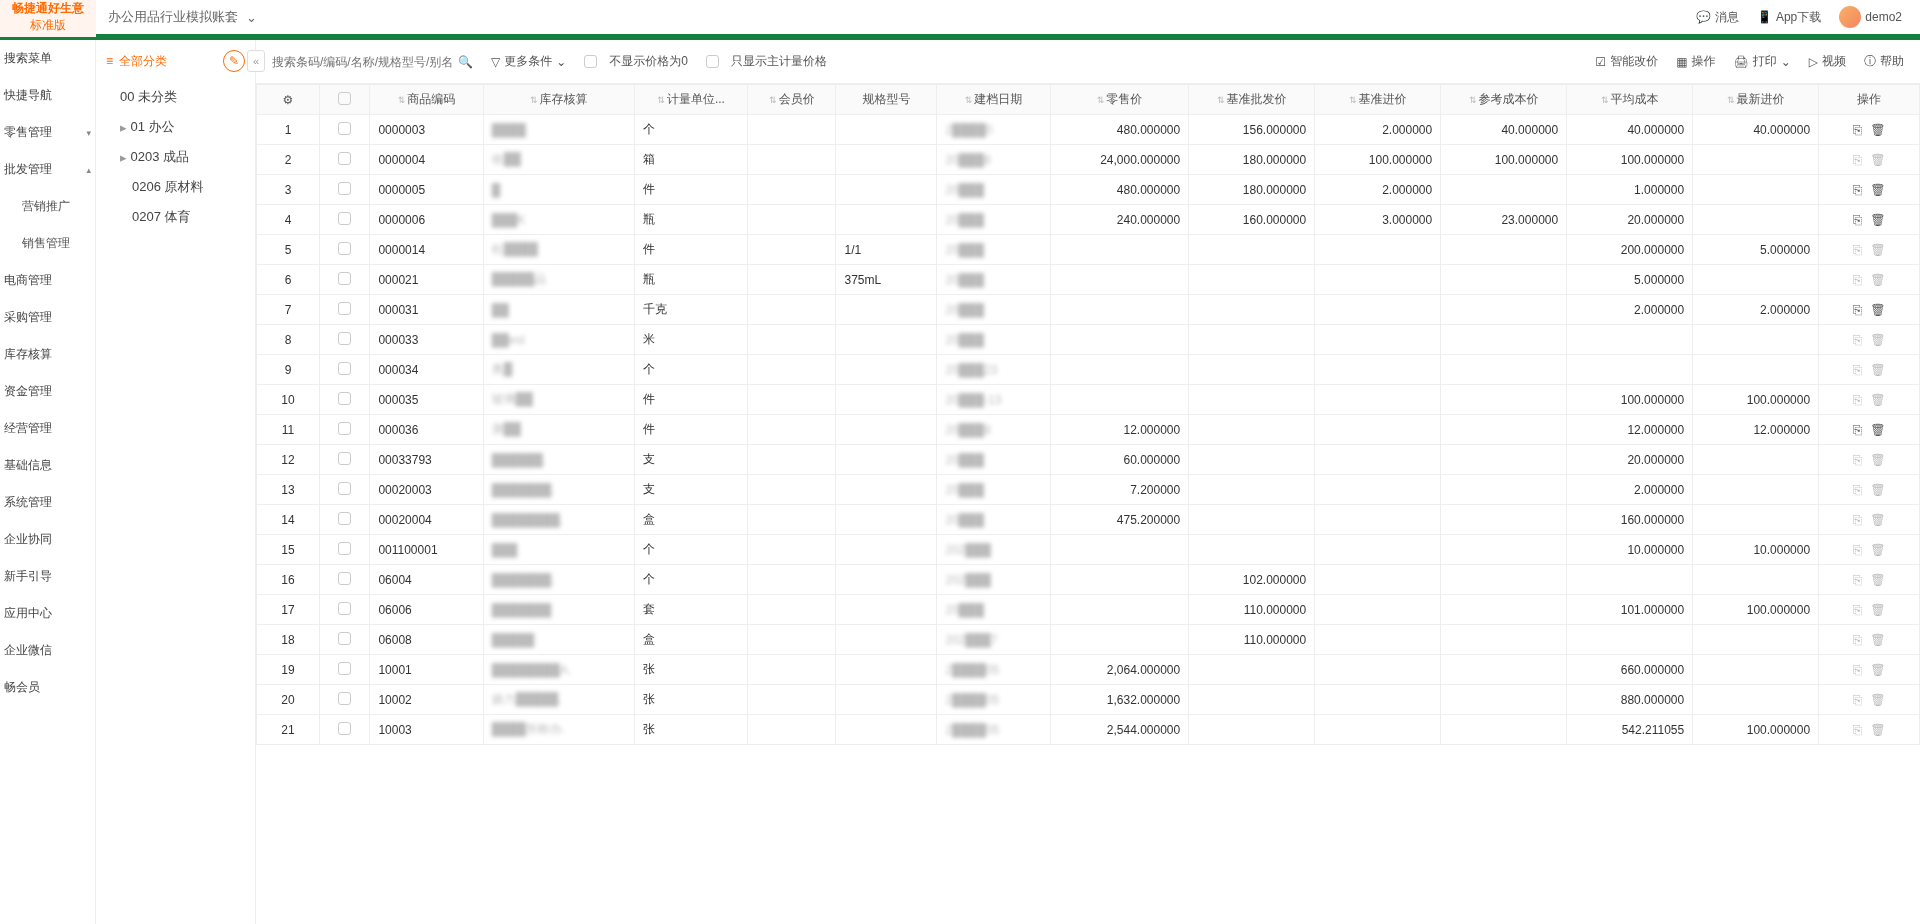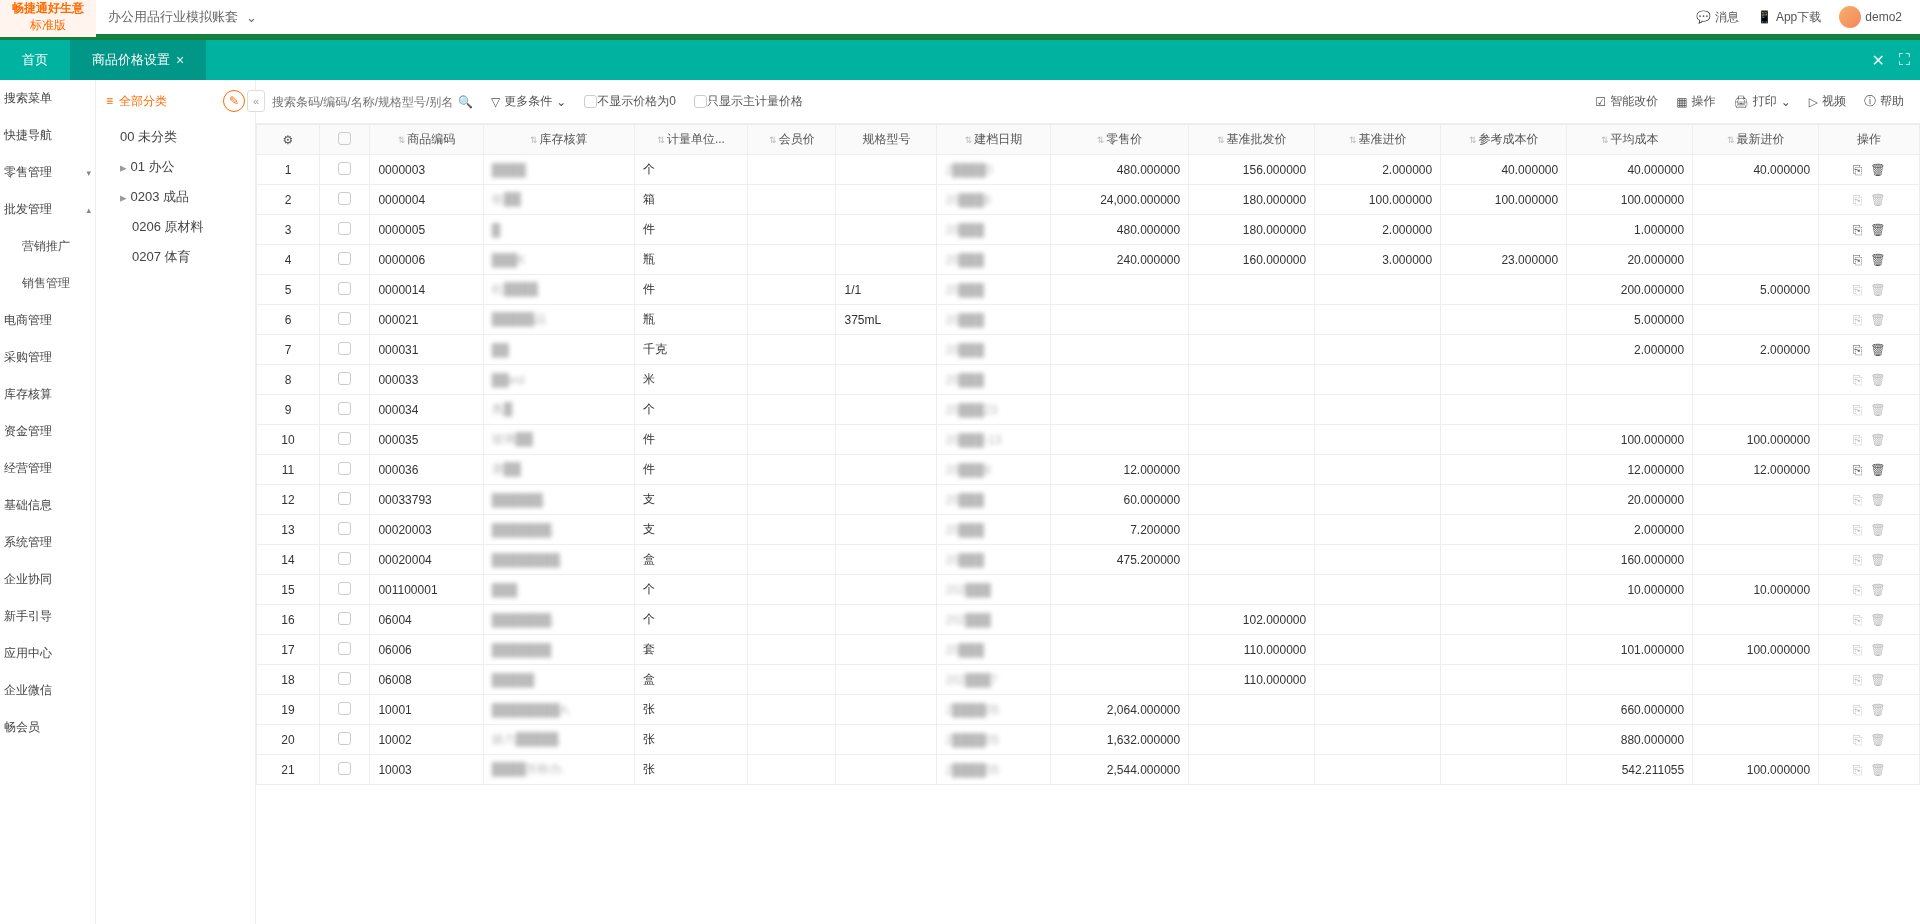--- a/index.html
+++ b/index.html
@@ -30,21 +30,21 @@
 .tree-head{display:flex;align-items:center;padding:0 10px 10px 10px;color:#ff6a00;font-size:12px;gap:6px}
 .tree-head .editbtn{margin-left:auto;width:22px;height:22px;border:1px solid #ff6a00;border-radius:50%;display:flex;align-items:center;justify-content:center;color:#ff6a00;cursor:pointer}
 .tree-node{padding:6px 10px 6px 24px;color:#444;cursor:pointer;font-size:13px;display:flex;align-items:center;gap:4px}
 .tree-node.l2{padding-left:36px}
 .collapse-handle{position:absolute;right:-10px;top:10px;width:18px;height:22px;border:1px solid #ddd;border-radius:3px;background:#fff;display:flex;align-items:center;justify-content:center;color:#999;cursor:pointer;font-size:11px}
 .table-area{flex:1;display:flex;flex-direction:column;overflow:hidden}
 .toolbar{height:44px;display:flex;align-items:center;gap:18px;padding:0 16px;border-bottom:1px solid #eee}
 .search{display:flex;align-items:center;color:#bbb;gap:6px}
 .search input{border:none;outline:none;width:180px;font-size:12px;color:#555}
 .filter-link{color:#555;display:flex;align-items:center;gap:4px;cursor:pointer}
-.chk{display:flex;align-items:center;gap:0;color:#555}
+.chk{display:flex;align-items:center;gap:12px;color:#555}
 .toolbar-right{margin-left:auto;display:flex;align-items:center;gap:18px;color:#555}
 .toolbar-right .item{display:flex;align-items:center;gap:4px;cursor:pointer}
 .grid-wrap{flex:1;overflow:auto}
 table{border-collapse:collapse;width:100%;table-layout:fixed}
 th,td{border:1px solid #eee;padding:6px 8px;font-size:12px;white-space:nowrap;overflow:hidden;text-overflow:ellipsis}
 th{background:#fafafa;color:#555;font-weight:normal;position:sticky;top:0}
 th .sort{color:#bbb;font-size:9px;margin-right:2px}
 td.num{text-align:right}
 td.ctr,th.ctr{text-align:center}
 .row-chk{width:13px;height:13px;border:1px solid #ccc;border-radius:3px;display:inline-block}
@@ -77,33 +77,20 @@
           <span>📱</span>
           <span>App下载</span>
         </div>
     <div class="item">
           <span class="avatar"></span>
           <span>demo2</span>
         </div>
   </div>
  </div>
 
- <div class="tabs-bar">
-   <div class="tab home">
-        <span>首页</span>
-      </div>
-   <div class="tab active">
-     <span>商品价格设置</span>
-     <span class="close">×</span>
-   </div>
-   <div class="tabs-right">
-     <span>✕</span>
-     <span>⛶</span>
-   </div>
- </div>
 
  <div class="main">
   <div class="sidebar" id="sidebar">
         <div class="side-item">
           <span>搜索菜单</span>
         </div>
         <div class="side-item">
           <span>快捷导航</span>
         </div>
         <div class="side-item">

